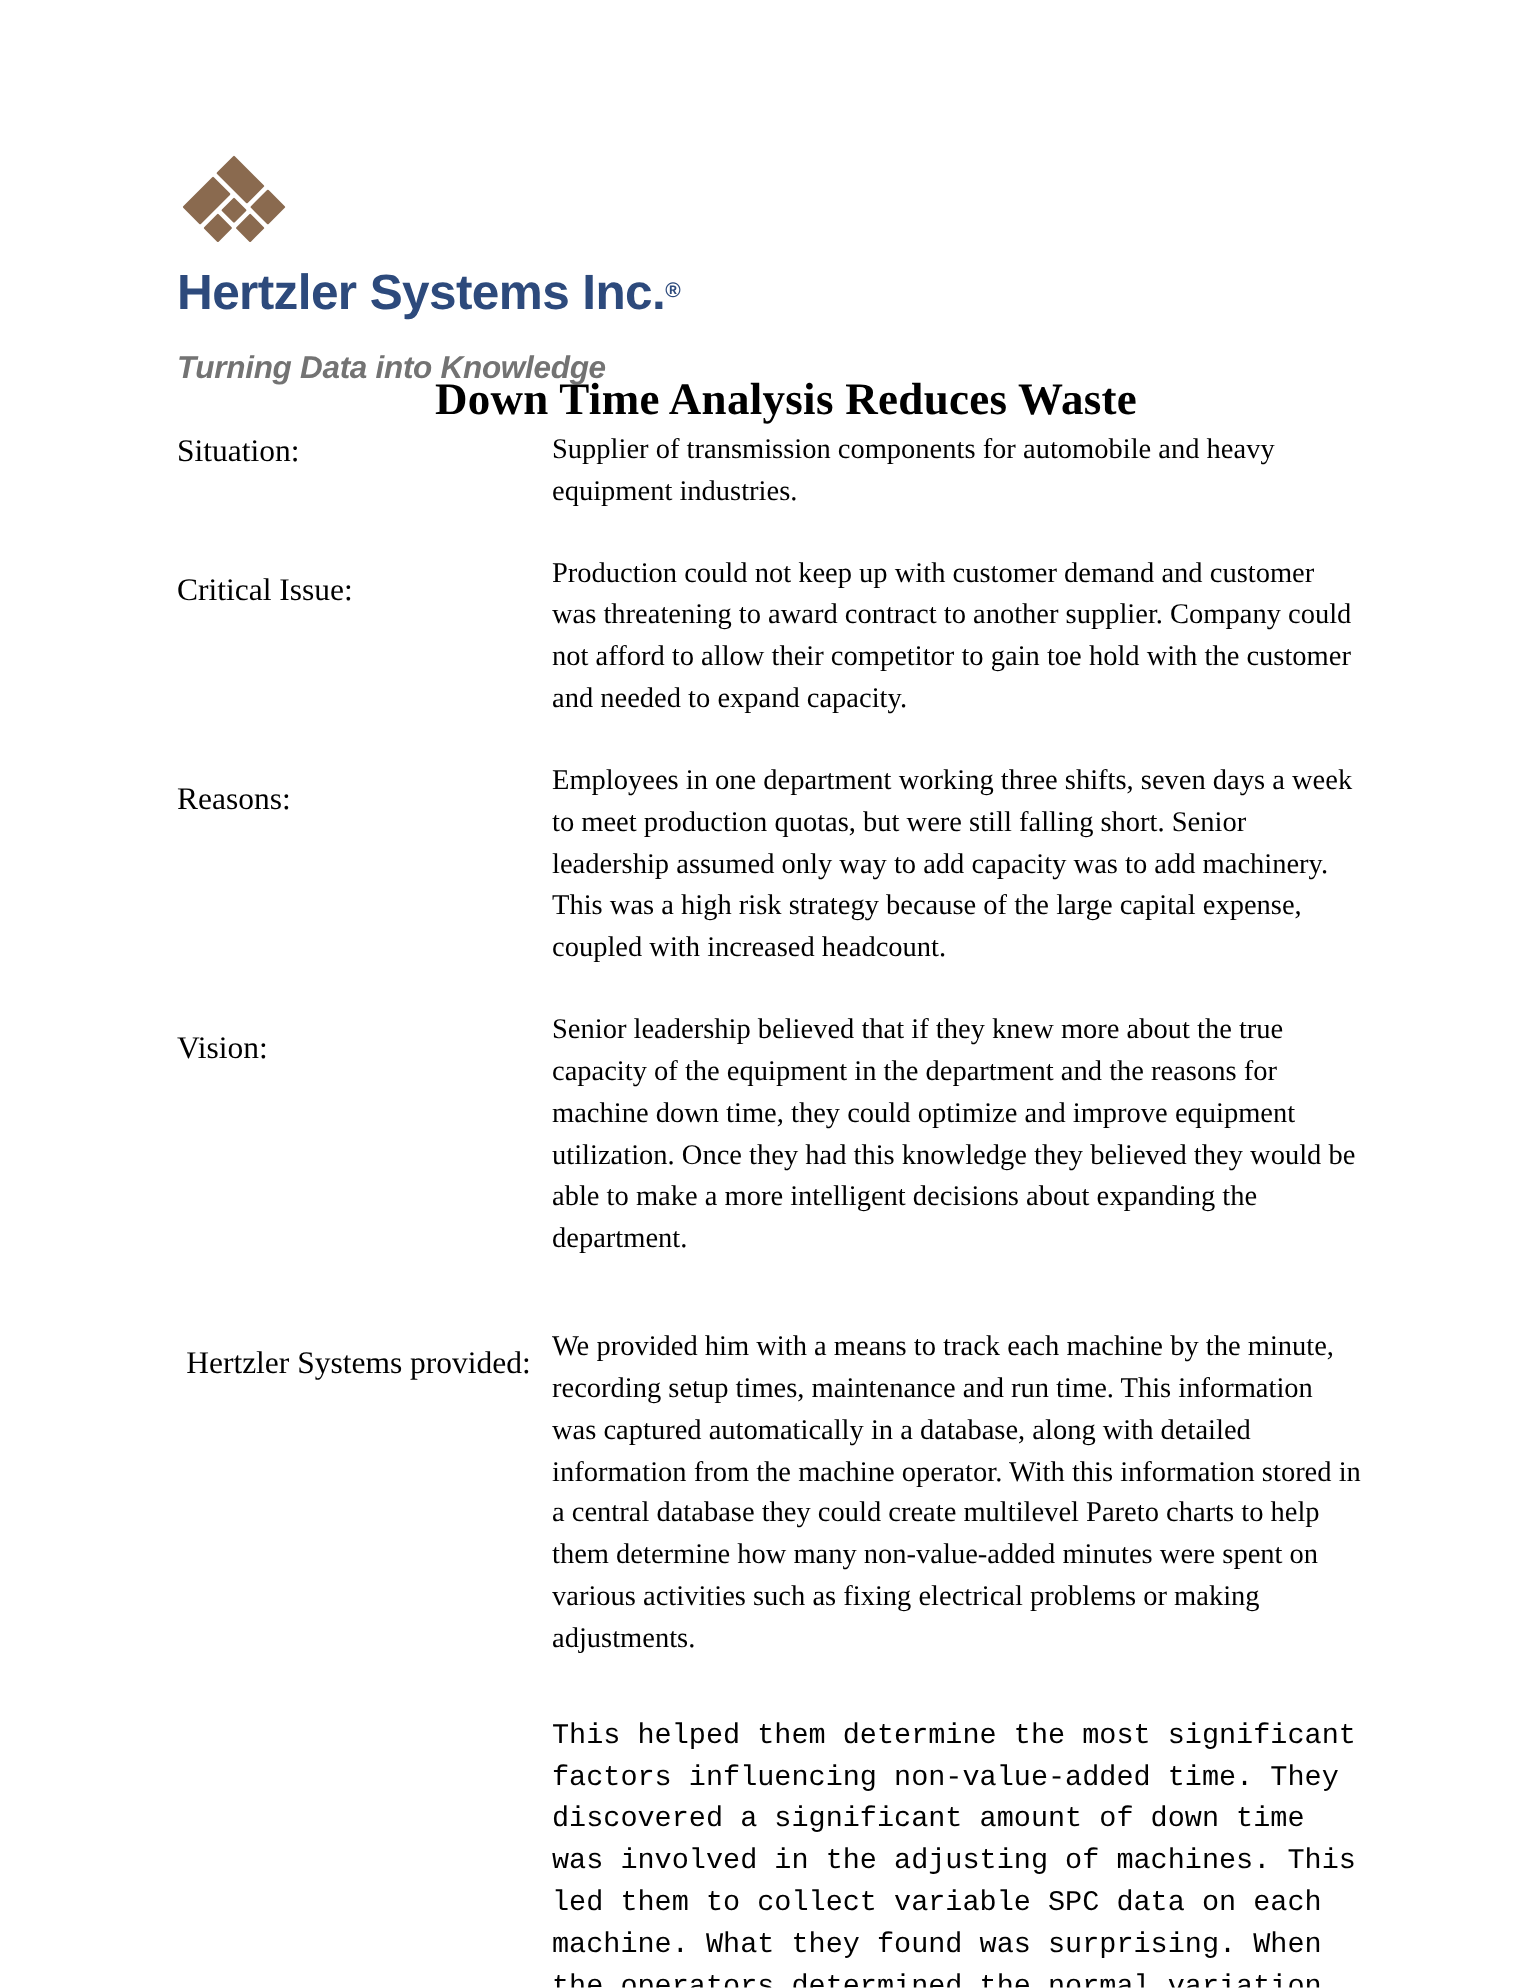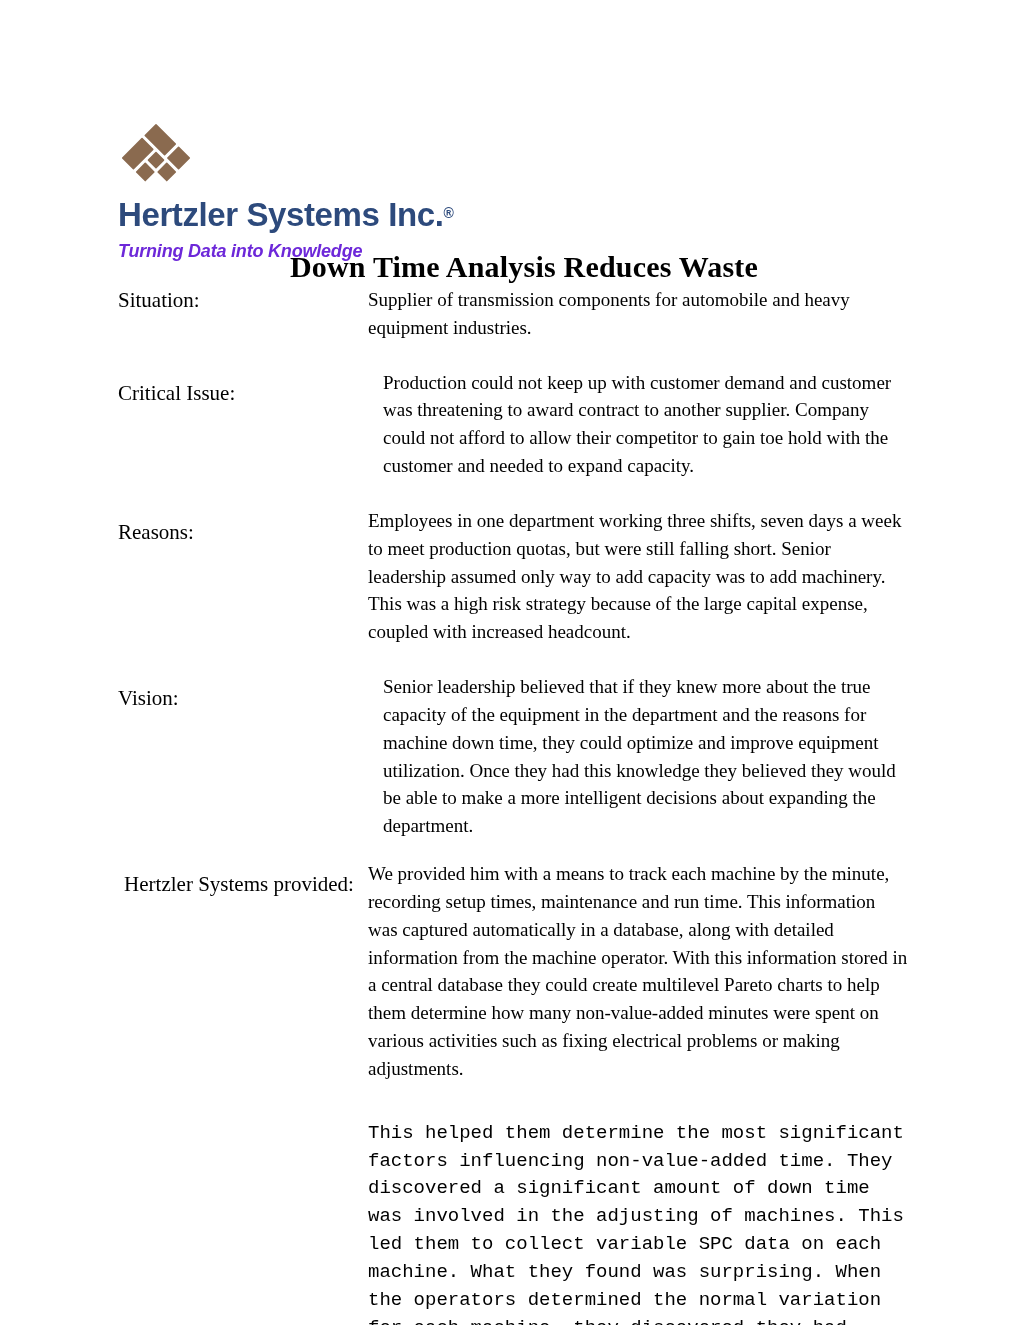--- a/index.html
+++ b/index.html
@@ -19,21 +19,21 @@
   .page {
     position: absolute;
     inset: 0;
     background: #ffffff;
   }
 
   
   .logo-block {
     position: absolute;
     left: 118px;
-    top: 120px;
+    top: 100px;
     width: 420px;
   }
 
   .logo-mark {
     width: 76px;
     height: 76px;
     display: block;
   }
 
   .logo-wordmark {
@@ -49,24 +49,24 @@
   .logo-wordmark .reg {
     font-size: 14px;
     vertical-align: 8px;
     letter-spacing: 0;
   }
 
   .logo-tagline {
     font-family: "Liberation Sans", "DejaVu Sans", sans-serif;
     font-style: italic;
     font-weight: bold;
-    font-size: 18px;
-    color: #6d28d9;
+    font-size: 21px;
+    color: #737373;
     line-height: 1;
-    margin-top: 11px;
+    margin-top: 24px;
     letter-spacing: -0.2px;
     white-space: nowrap;
   }
 
   
   .doc-title {
     position: absolute;
     left: 12px;
     top: 251px;
     width: 1024px;
@@ -111,25 +111,25 @@
   .row-body p {
     margin: 0;
   }
   .row-body p + p {
     margin-top: 37px;
     font-family: Liberation Mono, monospace;
   }
 
   
   .row.r-situation       { margin-bottom: 27px; }
-  .row.r-critical        { margin-bottom: 27px; gap: 15px; }
+  .row.r-critical        { margin-bottom: 27px; }
   .row.r-critical .row-label  { padding-top: 10px; }
   .row.r-reasons         { margin-bottom: 27px; }
   .row.r-reasons .row-label   { padding-top: 11px; }
-  .row.r-vision          { margin-bottom: 20px; gap: 15px; }
+  .row.r-vision          { margin-bottom: 44px; }
   .row.r-vision .row-label    { padding-top: 11px; }
   .row.r-provided .row-label  { padding-top: 10px; text-align: center; }
 </style>
 </head>
 <body>
 
 <div class="page">
 
   <div class="logo-block">
 

